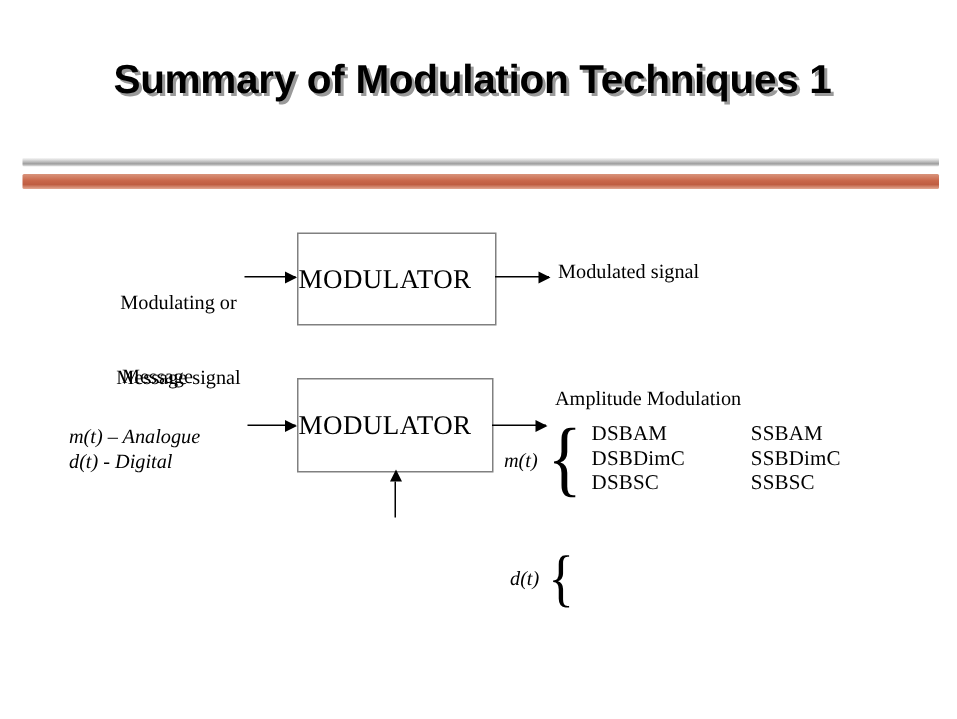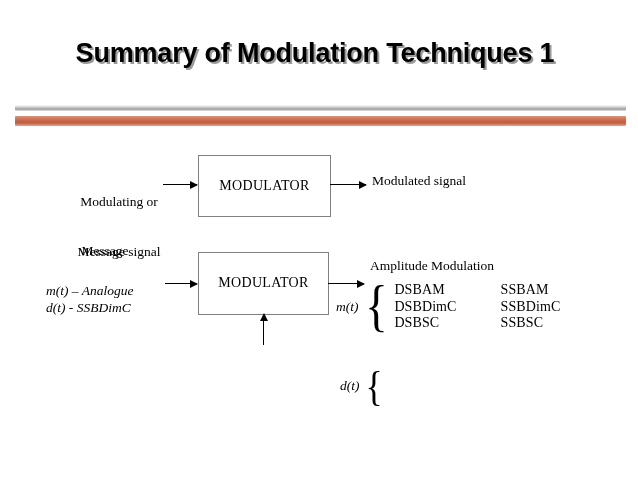--- a/index.html
+++ b/index.html
@@ -24,22 +24,22 @@
   }
   .bar-orange{
     position:absolute;left:15px;top:116px;width:611px;height:10px;
     background:linear-gradient(to bottom,#d9947c 0%,#c9674a 45%,#bf5e42 70%,#e3a993 100%);
     border-radius:1px;
   }
 
   
   .box{
     position:absolute;border:1px solid #808080;background:#fff;
-    display:flex;align-items:center;justify-content:center;text-align:center;
-    font-size:14px;line-height:1.15;letter-spacing:0.3px;
+    display:flex;align-items:center;text-align:center;
+    font-size:18px;line-height:1.15;letter-spacing:0.3px;
   }
   .lbl{position:absolute;font-size:13.5px;line-height:1.25;white-space:pre;}
   .lbl.center{text-align:center;}
   .ital{font-style:italic;text-align:right;}
 
   
   .arrow-h{position:absolute;height:1px;background:#000;}
   .arrow-h::after{
     content:"";position:absolute;right:-1px;top:-3.5px;
     border-left:8px solid #000;border-top:4px solid transparent;border-bottom:4px solid transparent;
@@ -87,21 +87,21 @@
     <span>MODULATOR</span>
   </div>
 
   <div class="arrow-h" style="left:330px;top:184px;width:36px;"></div>
 
   <div class="lbl" style="left:372px;top:173px;">Modulated signal</div>
 
   <div class="lbl center" style="left:50px;top:243px;width:110px;">Message</div>
 
   <div class="lbl ital" style="left:46px;top:283px;">m(t) – Analogue</div>
-  <div class="lbl ital" style="left:46px;top:300px;">d(t) - SSBDimC</div>
+  <div class="lbl ital" style="left:46px;top:300px;">d(t) - Digital</div>
 
   <div class="arrow-h" style="left:165px;top:283px;width:32px;"></div>
 
   <div class="box" style="left:198px;top:252px;width:129px;height:61px;">
     <span>MODULATOR</span>
   </div>
 
   <div class="arrow-v" style="left:263px;top:321px;height:24px;"></div>
 
 

